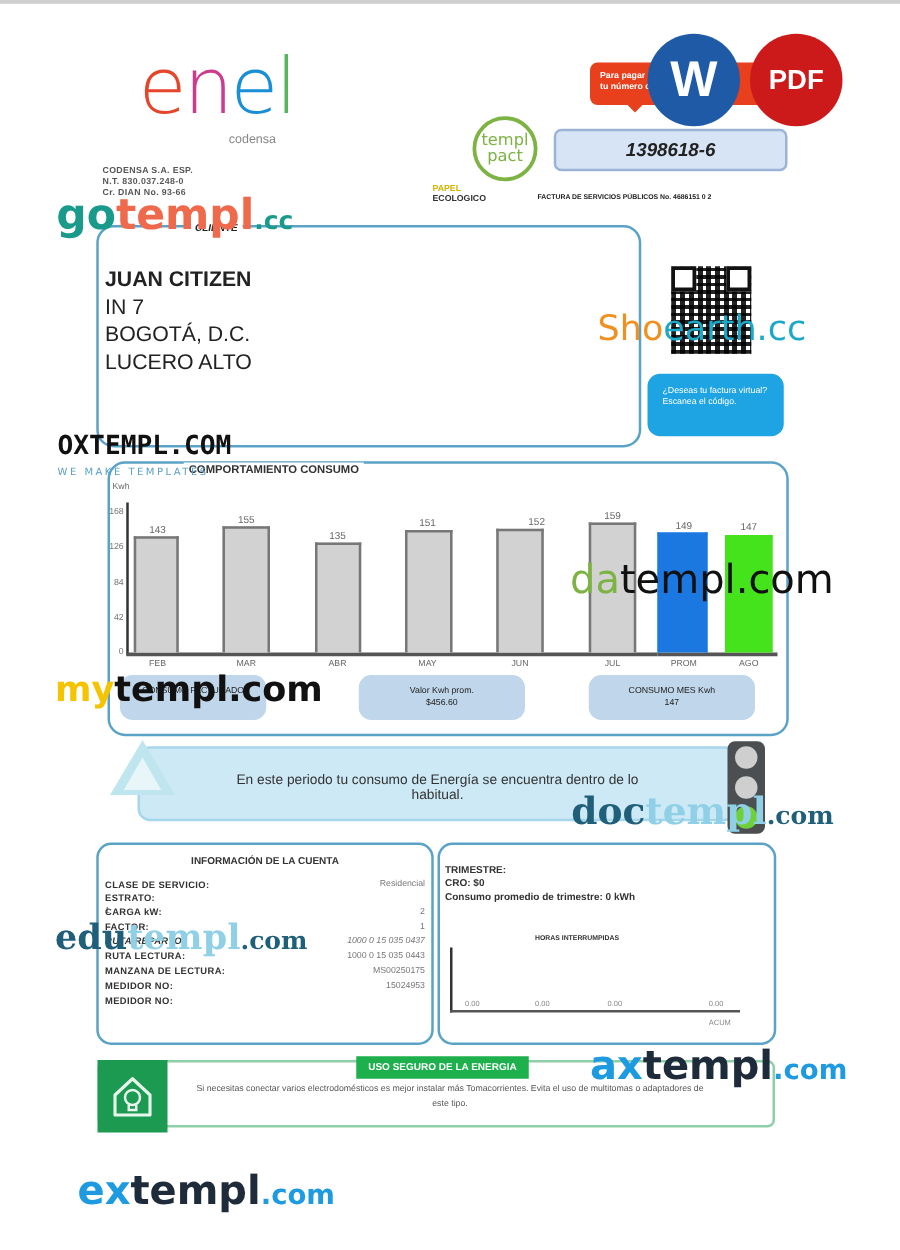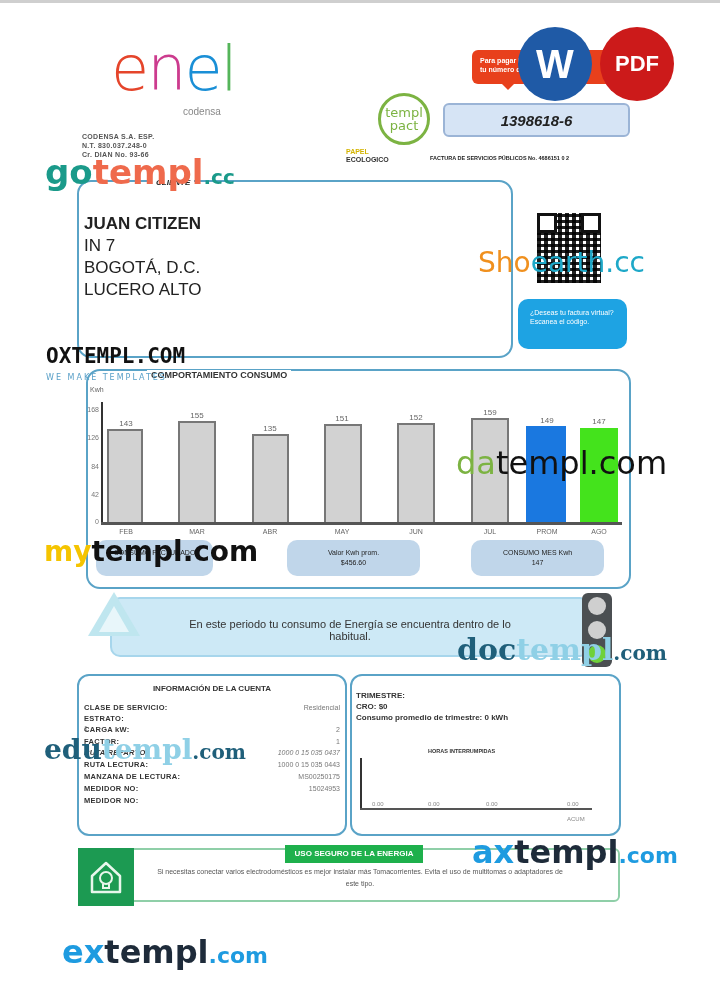--- a/index.html
+++ b/index.html
@@ -151,21 +151,21 @@
 <div class="abs bar-cat" style="left:177px; top:528px;">MAR</div>
 
 <div class="abs bar-val" style="left:250px; top:424px;">135</div>
 <div class="abs bar" style="left:252px; top:434px; width:37px; height:88px;"></div>
 <div class="abs bar-cat" style="left:250px; top:528px;">ABR</div>
 
 <div class="abs bar-val" style="left:322px; top:414px;">151</div>
 <div class="abs bar" style="left:324px; top:424px; width:38px; height:98px;"></div>
 <div class="abs bar-cat" style="left:322px; top:528px;">MAY</div>
 
-<div class="abs bar-val" style="left:396px; top:413px;">152</div>
+<div class="abs bar-val" style="left:396px; top:413px;text-align:right;">152</div>
 <div class="abs bar" style="left:397px; top:423px; width:38px; height:99px;"></div>
 <div class="abs bar-cat" style="left:396px; top:528px;">JUN</div>
 
 <div class="abs bar-val" style="left:470px; top:408px;">159</div>
 <div class="abs bar" style="left:471px; top:418px; width:38px; height:104px;"></div>
 <div class="abs bar-cat" style="left:470px; top:528px;">JUL</div>
 
 <div class="abs bar-val" style="left:527px; top:416px;">149</div>
 <div class="abs bar" style="left:526px; top:426px; width:40px; height:96px; background:#1a78e0; border-color:#1a78e0;"></div>
 <div class="abs bar-cat" style="left:527px; top:528px;">PROM</div>

